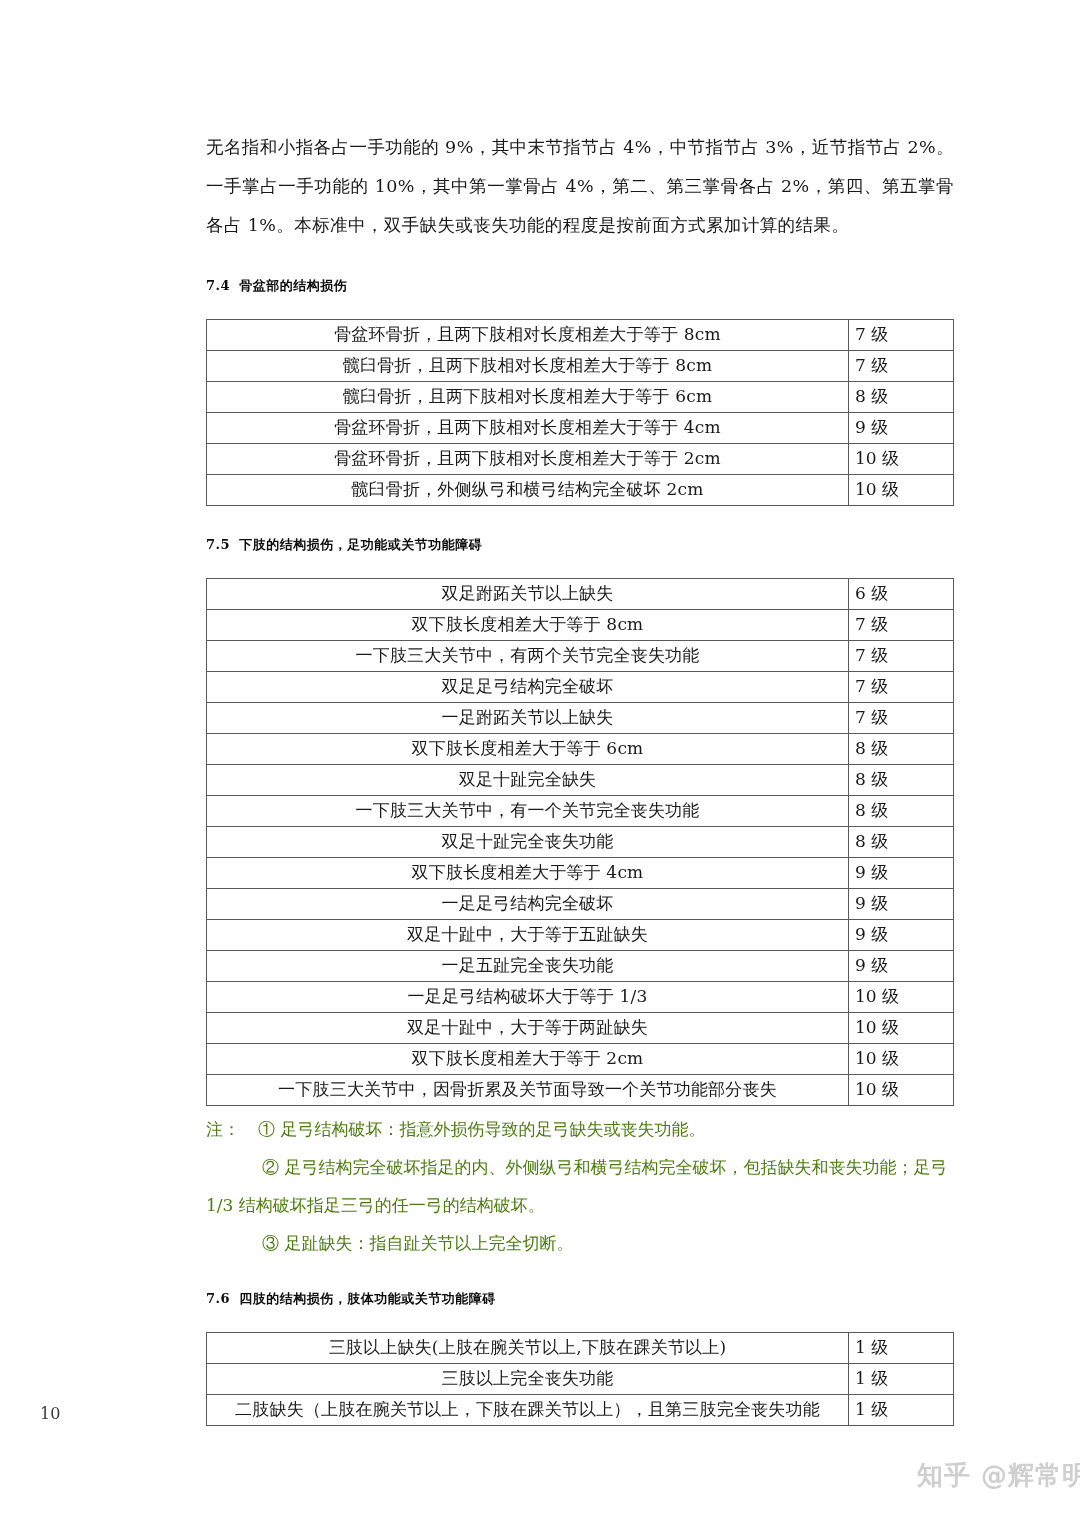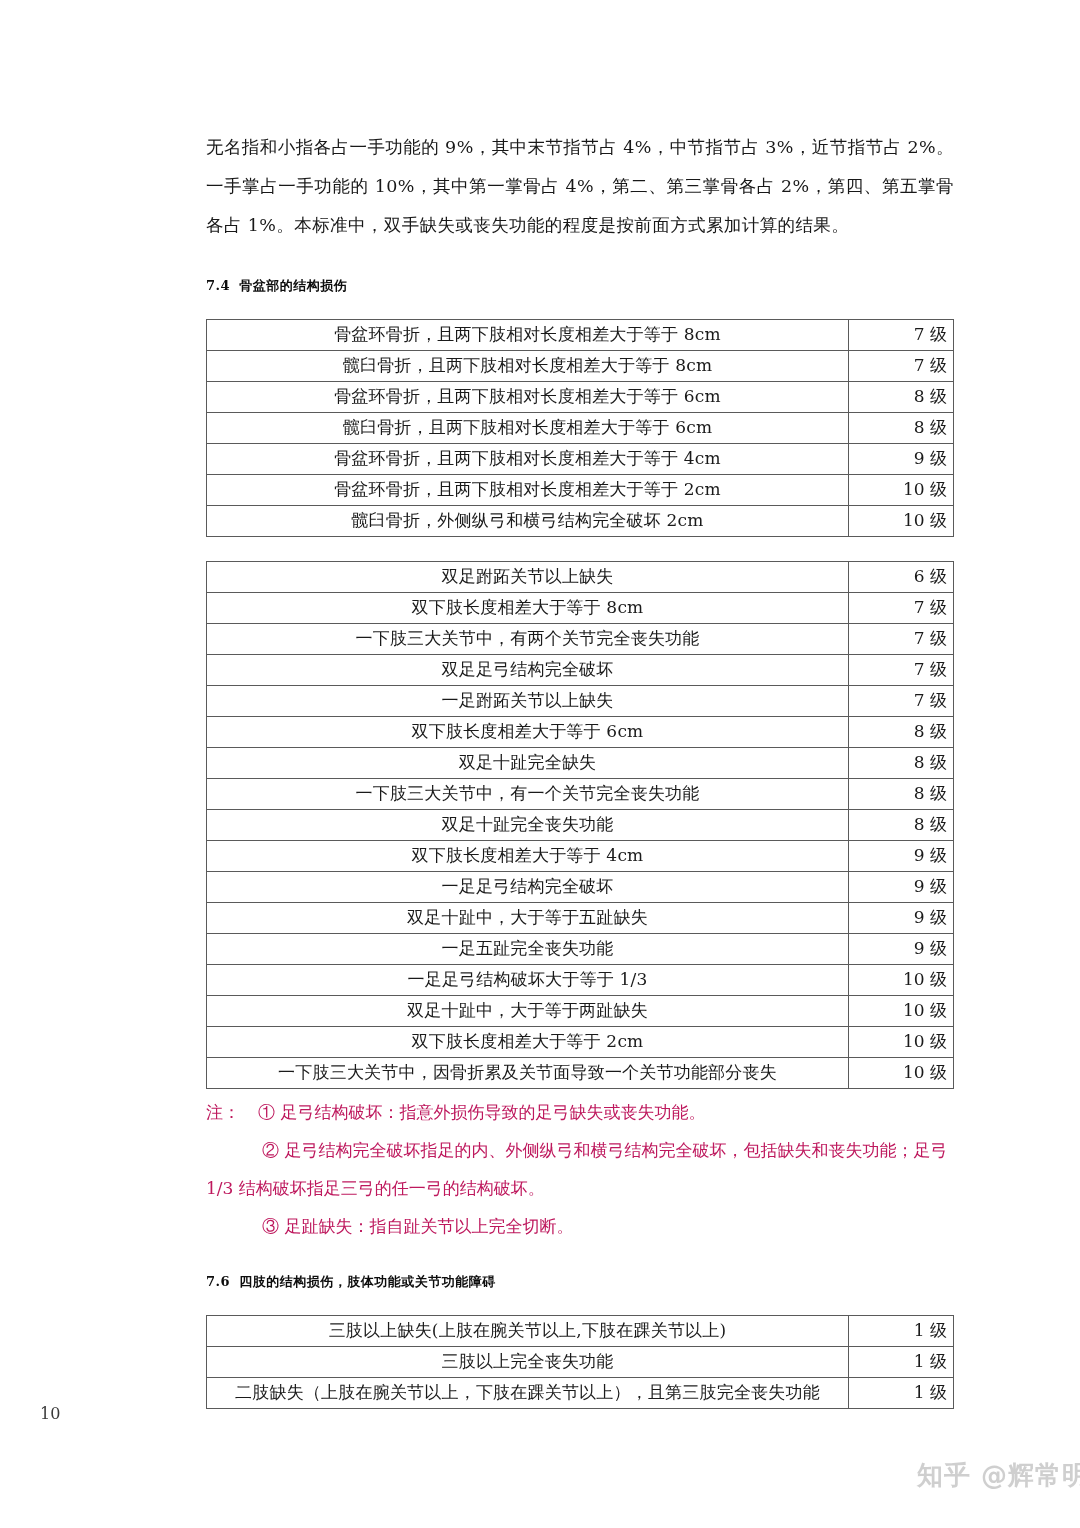--- a/index.html
+++ b/index.html
@@ -74,29 +74,29 @@
     vertical-align: middle;
     font-family: "DejaVu Serif", "Liberation Serif", serif;
     line-height: 26px;
   }
   table.grade-table td.desc {
     text-align: center;
     letter-spacing: 0.2px;
   }
   table.grade-table td.grade {
     width: 92px;
-    text-align: right;
+    text-align: left;
     white-space: nowrap;
   }
 
   
   .notes {
     font-size: 17px;
     line-height: 38px;
-    color: #be185d;
+    color: #4d7c0f;
     font-family: "DejaVu Serif", "Liberation Serif", serif;
   }
   .notes .note-line { margin: 0; }
   .notes .note-line.indent { text-indent: 56px; }
   .notes .note-line.hang { text-indent: 0; }
 
   
   .page-number {
     position: absolute;
     left: 0;
@@ -144,42 +144,41 @@
       <tbody>
         <tr>
           <td class="desc">骨盆环骨折，且两下肢相对长度相差大于等于 8cm</td>
           <td class="grade">7 级</td>
         </tr>
         <tr>
           <td class="desc">髋臼骨折，且两下肢相对长度相差大于等于 8cm</td>
           <td class="grade">7 级</td>
         </tr>
         <tr>
-          <td class="desc">骨盆环骨折，且两下肢相对长度相差大于等于 6cm</td>
-          <td class="grade">8 级</td>
-        </tr>
-        <tr>
           <td class="desc">髋臼骨折，且两下肢相对长度相差大于等于 6cm</td>
           <td class="grade">8 级</td>
         </tr>
         <tr>
           <td class="desc">骨盆环骨折，且两下肢相对长度相差大于等于 4cm</td>
           <td class="grade">9 级</td>
         </tr>
         <tr>
           <td class="desc">骨盆环骨折，且两下肢相对长度相差大于等于 2cm</td>
           <td class="grade">10 级</td>
         </tr>
         <tr>
           <td class="desc">髋臼骨折，外侧纵弓和横弓结构完全破坏 2cm</td>
           <td class="grade">10 级</td>
         </tr>
       </tbody>
     </table>
 
+    <div class="heading" style="margin-top:30px;">
+      <span class="num">7.5</span><span>下肢的结构损伤，足功能或关节功能障碍</span>
+    </div>
 
     <table class="grade-table" style="margin-top:24px;">
       <tbody>
         <tr>
           <td class="desc">双足跗跖关节以上缺失</td>
           <td class="grade">6 级</td>
         </tr>
         <tr>
           <td class="desc">双下肢长度相差大于等于 8cm</td>
           <td class="grade">7 级</td>

